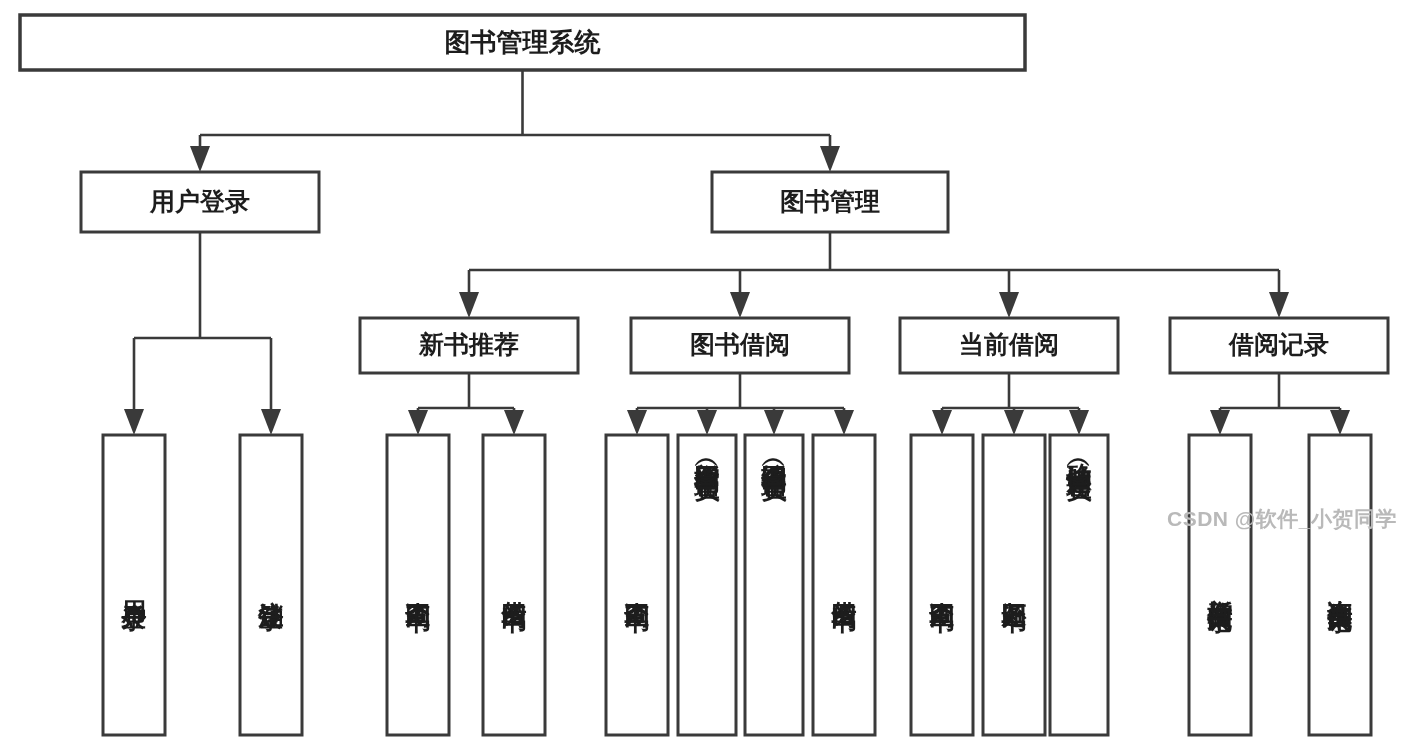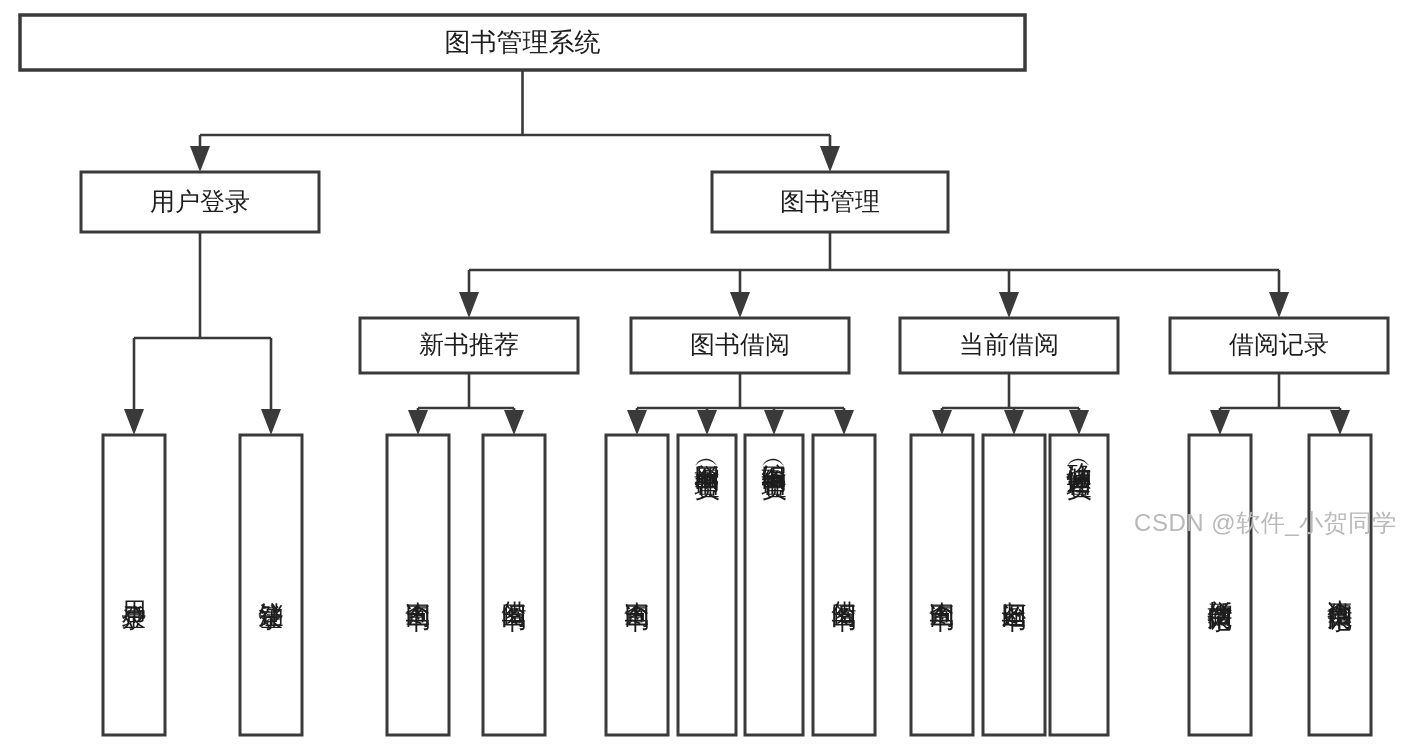--- a/index.html
+++ b/index.html
@@ -13,20 +13,21 @@
     font-family: "Liberation Sans", "DejaVu Sans", sans-serif;
     overflow: hidden;
     position: relative;
   }
   #diagram-root {
     position: absolute;
     left: 0;
     top: 0;
     width: 1405px;
     height: 545px;
+    font-weight: bold;
   }
   svg#flow {
     display: block;
     width: 1405px;
     height: 747px;
   }
   .node-box {
     fill: #ffffff;
     stroke: #3a3a3a;
     stroke-width: 3;
@@ -69,23 +70,23 @@
     font-family: "Liberation Sans", "DejaVu Sans", sans-serif;
     font-size: 25px;
     line-height: 1.08;
     color: #1d1d1d;
     letter-spacing: 2px;
     white-space: nowrap;
   }
   .watermark {
     position: absolute;
     right: 8px;
-    bottom: 6px;
-    font-family: "Liberation Sans", "DejaVu Sans", sans-serif;
-    font-size: 24px;
+    bottom: 12px;
+    font-family: "Liberation Sans", "DejaVu Sans", sans-serif;
+    font-size: 21px;
     color: #b9b9b9;
     white-space: nowrap;
     letter-spacing: 0.5px;
   }
 </style>
 </head>
 <body>
 
 <div id="diagram-root">
 

